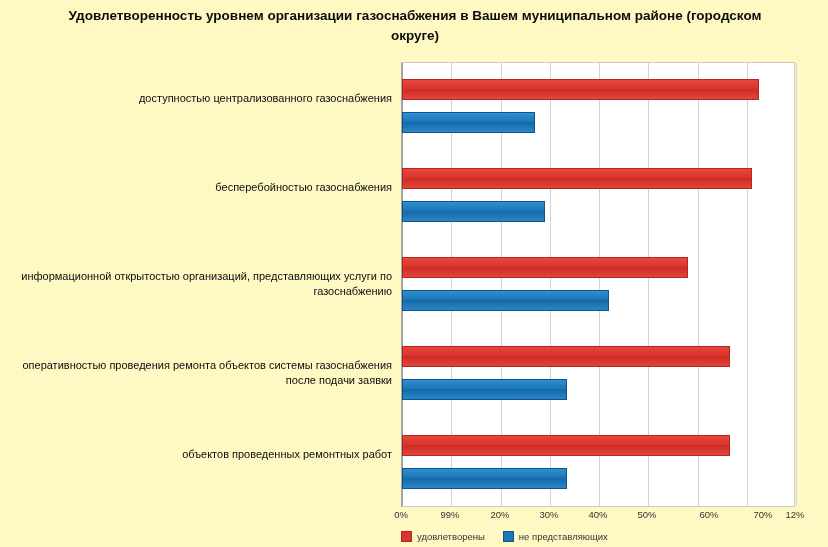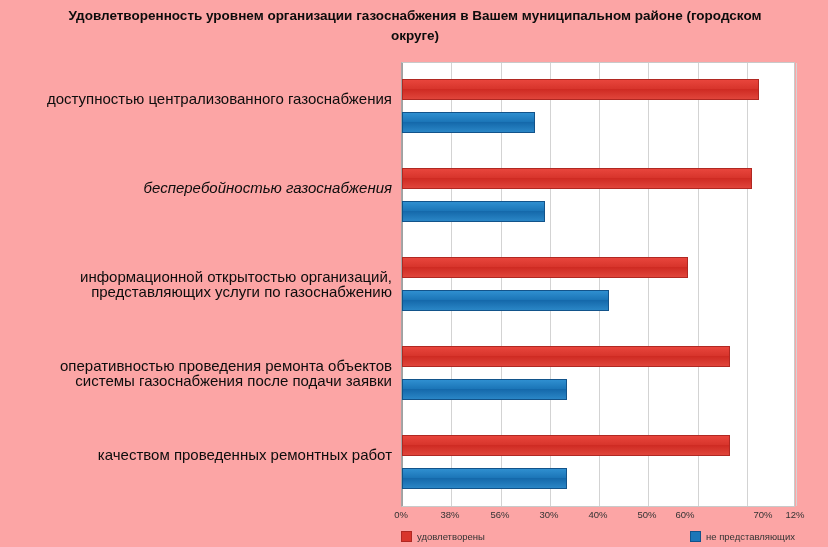--- a/index.html
+++ b/index.html
@@ -13,21 +13,21 @@
     font-family: "Liberation Sans", sans-serif;
     color: #000000;
     position: relative;
     overflow: hidden;
   }
   #chart-root {
     position: absolute;
     left: 0; top: 0;
     width: 828px;
     height: 547px;
-    background: #fca5a5;
+    background: #fef9c3;
   }
   #chart-title {
     position: absolute;
     left: 60px;
     top: 6px;
     width: 710px;
     text-align: center;
     font-size: 13.5px;
     font-weight: bold;
     line-height: 20px;
@@ -77,21 +77,21 @@
     top: 49px;
     background: linear-gradient(to bottom, #2f8fd0 0%, #1c76b8 45%, #1569ab 50%, #2a86c6 100%);
     border: 1px solid #12538a;
   }
   
   .cat-label {
     position: absolute;
     right: 436px;
     width: 390px;
     text-align: right;
-    font-size: 15px;
+    font-size: 11px;
     line-height: 15px;
     color: #0d0d0d;
   }
   
   #x-axis {
     position: absolute;
     left: 401px;
     top: 509px;
     width: 394px;
     height: 16px;
@@ -105,21 +105,21 @@
     white-space: nowrap;
   }
   
   #legend {
     position: absolute;
     left: 401px;
     top: 528px;
     width: 394px;
     height: 16px;
     display: flex;
-    justify-content: space-between;
+    justify-content: flex-start;
     align-items: center;
     gap: 18px;
   }
   .legend-item {
     display: flex;
     align-items: center;
     gap: 5px;
     font-size: 9.5px;
     color: #333333;
   }
@@ -139,24 +139,24 @@
 </style>
 </head>
 <body>
 
 <div id="chart-root">
 
   <div id="chart-title">Удовлетворенность уровнем организации газоснабжения в Вашем муниципальном районе (городском округе)</div>
 
   <div id="cat-labels">
       <div class="cat-label" style="top: 90.5px;">доступностью централизованного газоснабжения</div>
-      <div class="cat-label" style="top: 179.5px; font-style: italic;">бесперебойностью газоснабжения</div>
+      <div class="cat-label" style="top: 179.5px;">бесперебойностью газоснабжения</div>
       <div class="cat-label" style="top: 268.5px;">информационной открытостью организаций, представляющих услуги по газоснабжению</div>
       <div class="cat-label" style="top: 357.5px;">оперативностью проведения ремонта объектов системы газоснабжения после подачи заявки</div>
-      <div class="cat-label" style="top: 446.5px;">качеством проведенных ремонтных работ</div>
+      <div class="cat-label" style="top: 446.5px;">объектов проведенных ремонтных работ</div>
     </div>
 
   <div id="plot-area">
       <div class="vgrid axis0" style="left: 0px;"></div>
       <div class="vgrid" style="left: 49px;"></div>
       <div class="vgrid" style="left: 99px;"></div>
       <div class="vgrid" style="left: 148px;"></div>
       <div class="vgrid" style="left: 197px;"></div>
       <div class="vgrid" style="left: 246px;"></div>
       <div class="vgrid" style="left: 296px;"></div>
@@ -179,26 +179,26 @@
         <div class="bar bar-blue" title="не  удовлетворены: 33.5%" style="width: 165px;"></div>
       </div>
       <div class="cat-row" style="top: 356px; height: 89px;">
         <div class="bar bar-red" title="удовлетворены: 66.5%" style="width: 328px;"></div>
         <div class="bar bar-blue" title="не  удовлетворены: 33.5%" style="width: 165px;"></div>
       </div>
     </div>
 
   <div id="x-axis">
       <div class="x-tick" style="left: 0px;">0%</div>
-      <div class="x-tick" style="left: 49px;">38%</div>
-      <div class="x-tick" style="left: 99px;">56%</div>
+      <div class="x-tick" style="left: 49px;">99%</div>
+      <div class="x-tick" style="left: 99px;">20%</div>
       <div class="x-tick" style="left: 148px;">30%</div>
       <div class="x-tick" style="left: 197px;">40%</div>
       <div class="x-tick" style="left: 246px;">50%</div>
-      <div class="x-tick" style="left: 284px;">60%</div>
+      <div class="x-tick" style="left: 308px;">60%</div>
       <div class="x-tick" style="left: 362px;">70%</div>
       <div class="x-tick" style="left: 394px;">12%</div>
     </div>
 
   <div id="legend">
       <div class="legend-item">
         <span class="legend-swatch red"></span>
         <span>удовлетворены</span>
       </div>
       <div class="legend-item">

